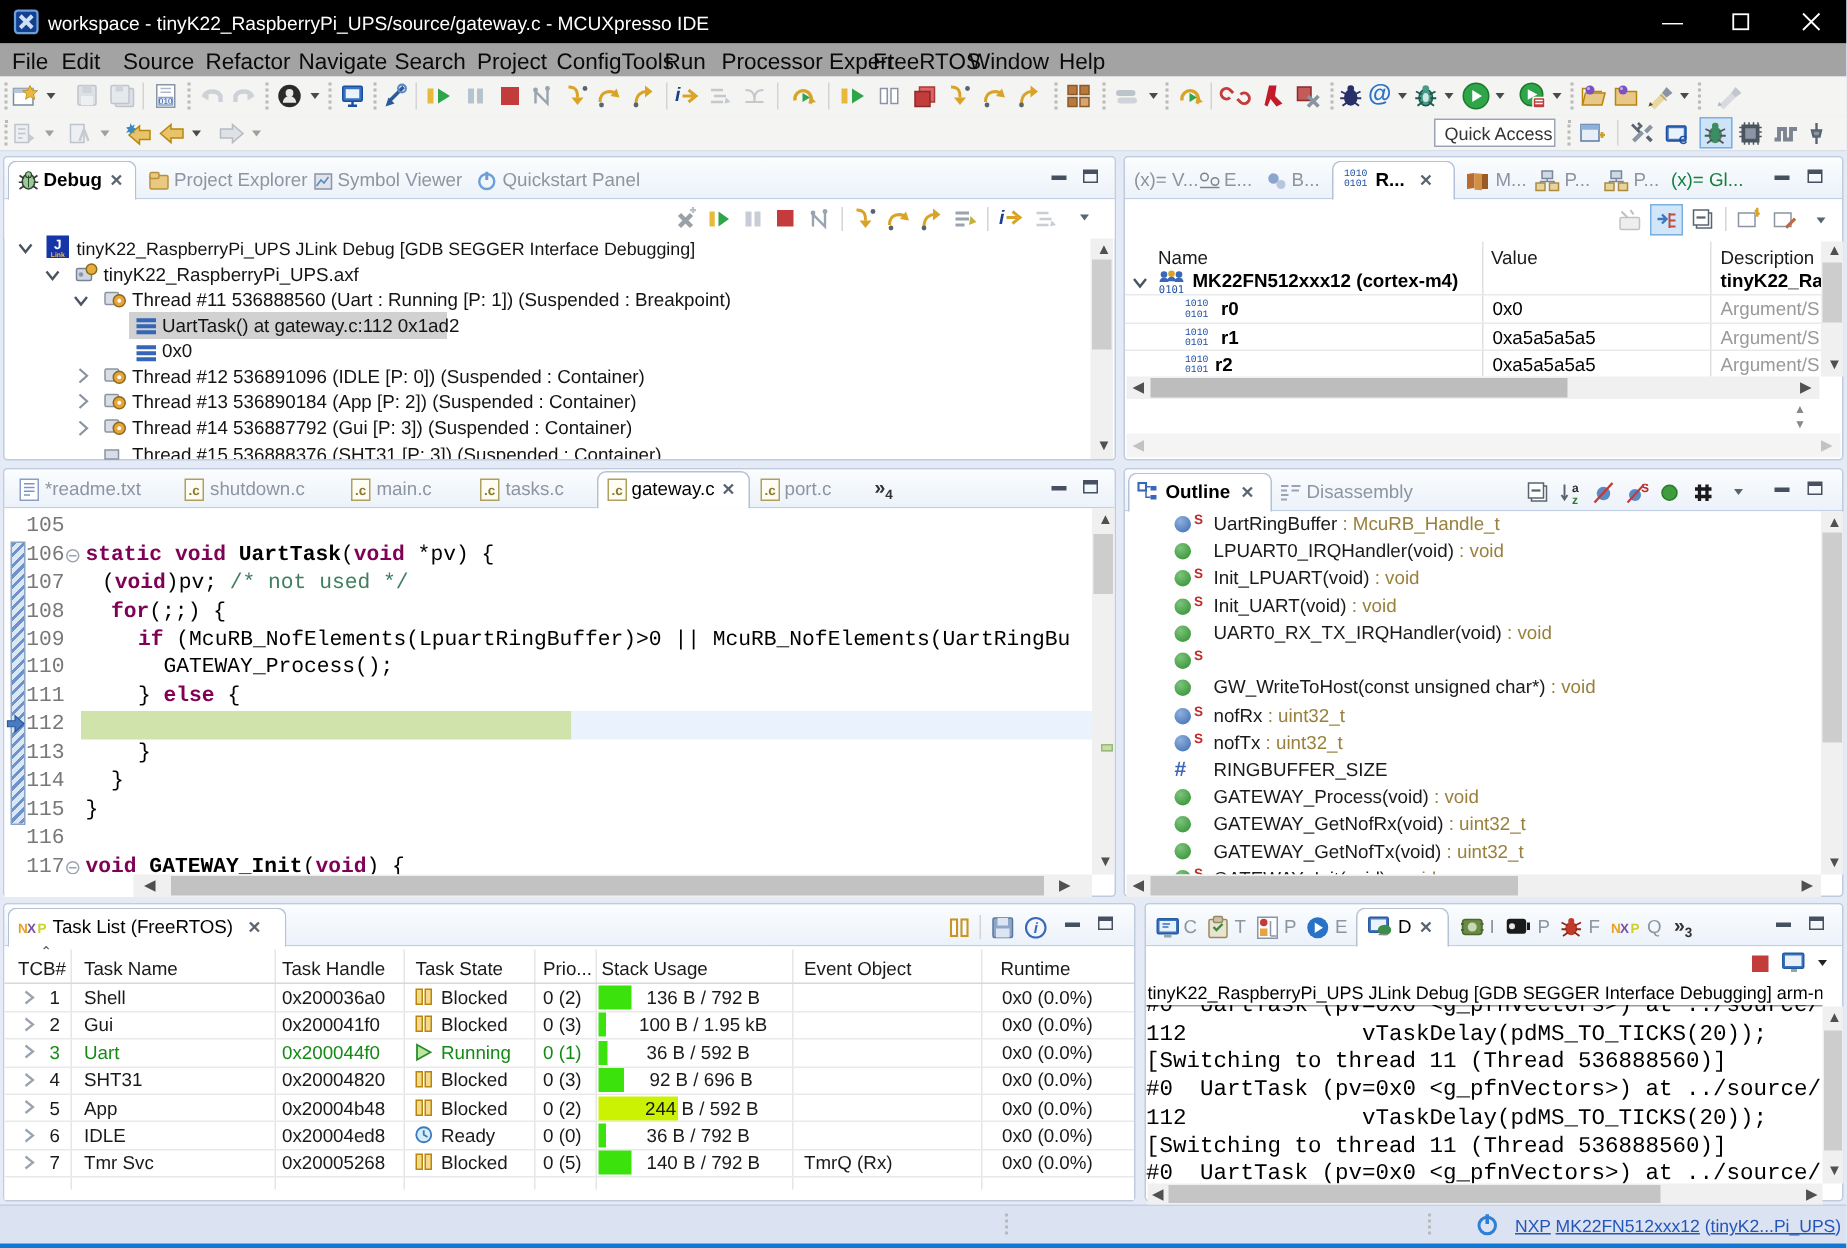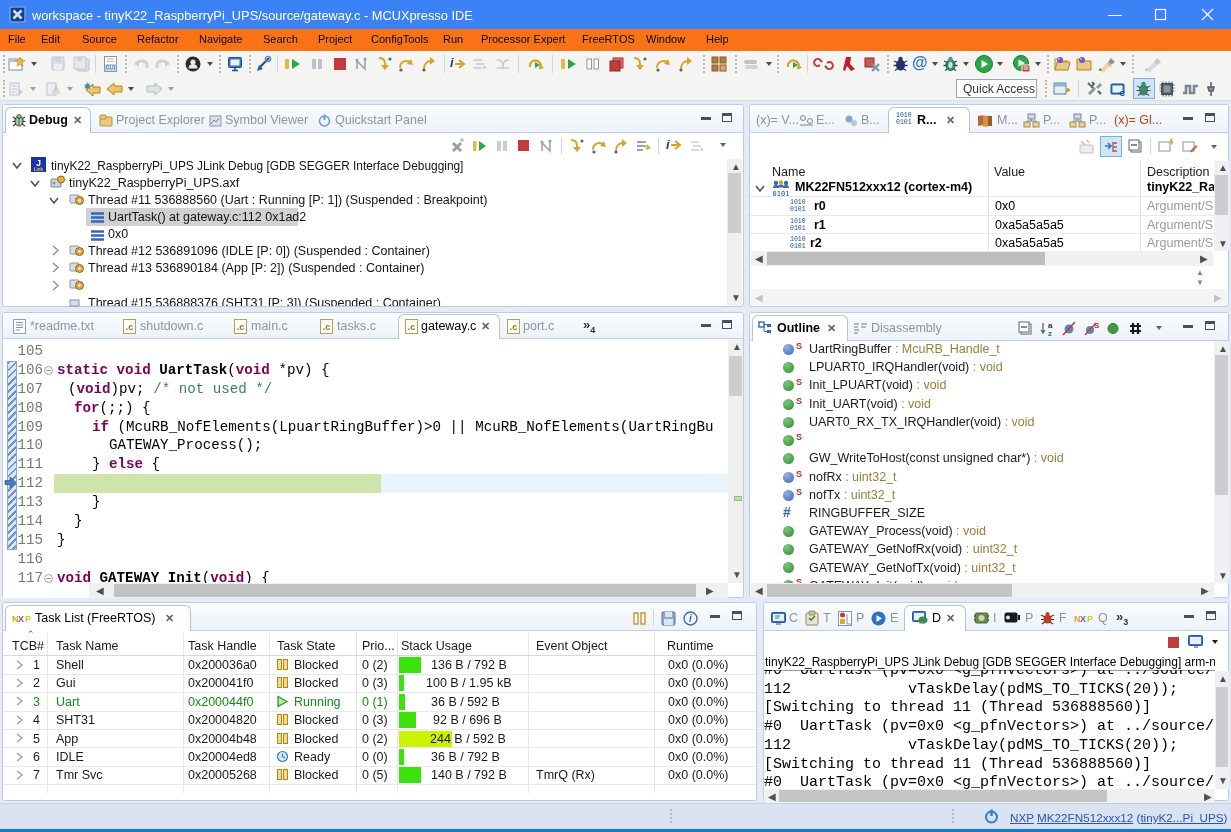--- a/index.html
+++ b/index.html
@@ -1,18 +1,18 @@
 <!DOCTYPE html>
 <html><head><meta charset="utf-8"><style>
 *{margin:0;padding:0;box-sizing:border-box}
 html,body{width:1231px;height:832px;overflow:hidden}
 body{font-family:"Liberation Sans",sans-serif;background:#e4ebf7;position:relative}
 .a{position:absolute}
-#title{left:0;top:0;width:1231px;height:29px;background:#3b82f6;color:#fff;font-size:13px}
-#menu{left:0;top:29px;width:1231px;height:22px;background:#f97316;color:#0a0a0a;font-size:11px}
+#title{left:0;top:0;width:1231px;height:29px;background:#000000;color:#fff;font-size:13px}
+#menu{left:0;top:29px;width:1231px;height:22px;background:#a3a3a3;color:#0a0a0a;font-size:15px}
 #menu span{position:absolute;top:4px}
 #tb1{left:0;top:51px;width:1231px;height:26px;background:#f4f4f3}
 #tb2{left:0;top:77px;width:1231px;height:24px;background:#f4f4f3;border-bottom:1px solid #d9dfe9}
 .pnl{position:absolute;background:#fff;border:1px solid #c0cbdd;border-radius:3px}
 .tabstrip{position:absolute;left:0;right:0;top:0;background:linear-gradient(#fbfdfe,#ecf2fa);border-bottom:1px solid #c2cfe3;border-radius:2px 2px 0 0}
 .tab{position:absolute;font-size:12.5px;color:#8d95a2;white-space:nowrap}
 .seltab{position:absolute;background:#fff;border:1px solid #b5c1d4;border-bottom:none;border-radius:6px 6px 0 0;color:#000}
 .x{color:#5a6470;font-size:11px;font-weight:bold}
 .winbtn{position:absolute;width:11px;height:10px}
 .mini{border-top:3px solid #46505e;width:10px;height:3px;margin-top:3px}
@@ -505,20 +505,21 @@
       </svg>
     <span class="a" style="left:85px;top:104px">Thread #13 536890184 (App [P: 2]) (Suspended : Container)</span>
     <svg style="left:49px;top:124px" width="7" height="9">
         <path d="M1 0 l5 4.5 -5 4.5" stroke="#8a94a0" stroke-width="1.5" fill="none"></path>
       </svg>
     <svg style="left:66px;top:119px" width="15" height="14">
         <rect x="1" y="4" width="9" height="8" rx="1" fill="#d8dde6" stroke="#8a94a4"></rect>
         <circle cx="10.5" cy="9.5" r="4" fill="#e8a43c" stroke="#8a6a1a"></circle>
         <circle cx="10.5" cy="9.5" r="1.3" fill="#fff"></circle>
       </svg>
+    <span class="a" style="left:85px;top:121px">Thread #14 536887792 (Gui [P: 3]) (Suspended : Container)</span>
     <svg style="left:66px;top:141px" width="15" height="8">
         <rect x="1" y="2" width="9" height="6" fill="#d8dde6" stroke="#8a94a4"></rect>
       </svg>
     <span class="a" style="left:85px;top:139px;height:10px;overflow:hidden;display:inline-block">Thread #15 536888376 (SHT31 [P: 3]) (Suspended : Container)</span>
   </div>
 
   <div class="a sb" style="left:724px;top:54px;width:15px;height:147px"></div>
   <div class="a arr" style="left:728px;top:57px">▲</div>
   <div class="a arr" style="left:728px;top:188px">▼</div>
   <div class="a thumb" style="left:725px;top:68px;width:13px;height:60px"></div>
@@ -555,21 +556,21 @@
       <path d="M7.5 5 v2 M3 8 v-1 h9 v1" stroke="#7a8699" fill="none"></path>
     </svg>
   <span class="tab" style="left:293px;top:8px">P...</span>
   <svg style="left:320px;top:9px" width="15" height="13">
       <rect x="4" y="0" width="7" height="5" fill="#cfd8e6" stroke="#7a8699"></rect>
       <rect x="0" y="8" width="6" height="5" fill="#e8d49a" stroke="#ad8b3e"></rect>
       <rect x="9" y="8" width="6" height="5" fill="#e8d49a" stroke="#ad8b3e"></rect>
       <path d="M7.5 5 v2 M3 8 v-1 h9 v1" stroke="#7a8699" fill="none"></path>
     </svg>
   <span class="tab" style="left:339px;top:8px">P...</span>
-  <span class="tab" style="left:364px;top:8px;color:#c2410c">(x)= Gl...</span>
+  <span class="tab" style="left:364px;top:8px;color:#15803d">(x)= Gl...</span>
   <div class="winbtn mini" style="left:433px;top:9px"></div>
   <div class="winbtn maxi" style="left:455px;top:8px"></div>
 
   <div class="a" style="left:0;top:28px;width:478px;height:28px;background:#fff" id="regtools">
     <svg style="left:328px;top:6px" width="17" height="15" opacity="0.6">
         <rect x="2" y="6" width="13" height="8" rx="1" fill="#e3e3e3" stroke="#9a9a9a"></rect>
         <path d="M3 2 l4 4 M9 1 l2 3" stroke="#9a9a9a" stroke-width="1.5"></path>
       </svg>
     <div class="a" style="left:350px;top:3px;width:22px;height:21px;background:#d2e6fa;border:1px solid #7ab0e0"></div>
     <svg style="left:354px;top:7px" width="15" height="13">

